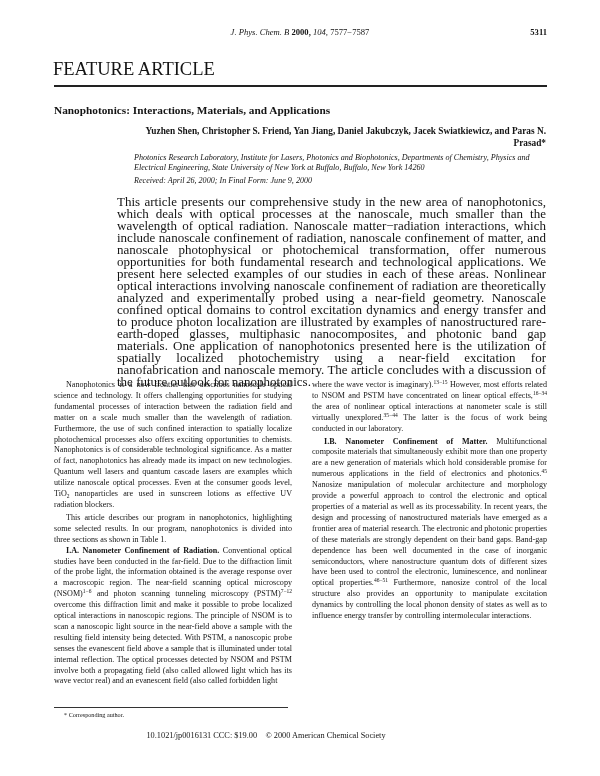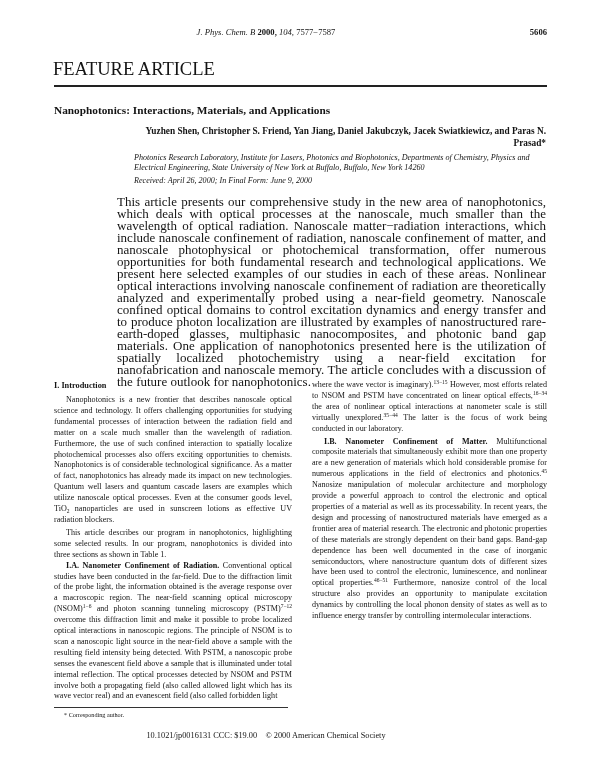--- a/index.html
+++ b/index.html
@@ -2,21 +2,21 @@
 <html><head>
   <meta charset="utf-8">
   <style>
     html, body { margin: 0; padding: 0; background: #ffffff; }
     body {
       width: 600px; height: 776px; position: relative; overflow: hidden;
       font-family: "Liberation Serif", "DejaVu Serif", serif; color: #141414;
     }
     .abs { position: absolute; }
     #running-head {
-      top: 27px; left: 0; width: 532px; text-align: center;
+      top: 27px; left: 0; width: 600px; text-align: center;
       font-size: 8.6px; line-height: 10px;
     }
     #running-head i { font-style: italic; }
     #running-head b { font-weight: bold; }
     #page-number {
       top: 27px; right: 53px; font-size: 8.6px; font-weight: bold; line-height: 10px;
     }
     #feature-label {
       top: 58px; left: 53px; font-size: 18.5px; line-height: 22px; letter-spacing: 0px;
     }
@@ -58,34 +58,33 @@
   </style>
 </head>
 <body>
 
 <div id="running-head" class="abs">
   <i>J. Phys. Chem. B</i>
   <b>2000,</b>
   <i>104,</i>
   <span>7577−7587</span>
 </div>
-<div id="page-number" class="abs">5606</div>
+<div id="page-number" class="abs">5311</div>
 
 <div id="feature-label" class="abs">FEATURE ARTICLE</div>
 <div id="header-rule" class="abs"></div>
 
 <div id="article-title" class="abs">Nanophotonics:  Interactions, Materials, and Applications</div>
 <div id="authors" class="abs">Yuzhen Shen, Christopher S. Friend, Yan Jiang, Daniel Jakubczyk, Jacek Swiatkiewicz, and Paras N. Prasad*</div>
 <div id="affiliation" class="abs">Photonics Research Laboratory, Institute for Lasers, Photonics and Biophotonics, Departments of Chemistry, Physics and Electrical Engineering, State University of New York at Buffalo, Buffalo, New York 14260</div>
 <div id="received" class="abs">Received: April 26, 2000; In Final Form:  June 9, 2000</div>
 
 <div id="abstract" class="abs">This article presents our comprehensive study in the new area of nanophotonics, which deals with optical processes at the nanoscale, much smaller than the wavelength of optical radiation. Nanoscale matter−radiation interactions, which include nanoscale confinement of radiation, nanoscale confinement of matter, and nanoscale photophysical or photochemical transformation, offer numerous opportunities for both fundamental research and technological applications. We present here selected examples of our studies in each of these areas. Nonlinear optical interactions involving nanoscale confinement of radiation are theoretically analyzed and experimentally probed using a near-field geometry. Nanoscale confined optical domains to control excitation dynamics and energy transfer and to produce photon localization are illustrated by examples of nanostructured rare-earth-doped glasses, multiphasic nanocomposites, and photonic band gap materials. One application of nanophotonics presented here is the utilization of spatially localized photochemistry using a near-field excitation for nanofabrication and nanoscale memory. The article concludes with a discussion of the future outlook for nanophotonics.</div>
 
 <div id="col-left" class="col" style="height: auto;">
-  <h2>I. Introduction</h2>
   <p><span>Nanophotonics is a new frontier that describes nanoscale optical science and technology. It offers challenging opportunities for studying fundamental processes of interaction between the radiation field and matter on a scale much smaller than the wavelength of radiation. Furthermore, the use of such confined interaction to spatially localize photochemical processes also offers exciting opportunities to chemists. Nanophotonics is of considerable technological significance. As a matter of fact, nanophotonics has already made its impact on new technologies. Quantum well lasers and quantum cascade lasers are examples which utilize nanoscale optical processes. Even at the consumer goods level, </span><span>TiO</span><sub>2</sub><span> nanoparticles are used in sunscreen lotions as effective UV radiation blockers.</span></p>
   <p class="gap">This article describes our program in nanophotonics, highlighting some selected results. In our program, nanophotonics is divided into three sections as shown in Table 1.</p>
   <p><span class="runin">I.A. Nanometer Confinement of Radiation.</span><span> Conventional optical studies have been conducted in the far-field. Due to the diffraction limit of the probe light, the information obtained is the average response over a macroscopic region. The near-field scanning optical microscopy (NSOM)</span><sup>1−6</sup><span> and photon scanning tunneling microscopy (PSTM)</span><sup>7−12</sup><span> overcome this diffraction limit and make it possible to probe localized optical interactions in nanoscopic regions. The principle of NSOM is to scan a nanoscopic light source in the near-field above a sample with the resulting field intensity being detected. With PSTM, a nanoscopic probe senses the evanescent field above a sample that is illuminated under total internal reflection. The optical processes detected by NSOM and PSTM involve both a propagating field (also called allowed light which has its wave vector real) and an evanescent field (also called forbidden light</span></p>
 </div>
 
 <div id="col-right" class="col" style="max-height: 340px; overflow: hidden;">
     <p style="text-indent: 0px;"><span>where the wave vector is imaginary).</span><sup>13−15</sup><span> However,</span><span> most efforts related to NSOM and PSTM have concentrated on linear optical effects,</span><sup>16−34</sup><span> the</span><span> area of nonlinear optical interactions at nanometer scale is still virtually unexplored.</span><sup>35−44</sup><span> The</span><span> latter is the focus of work being conducted in our laboratory.</span></p>
     <p class="gap"><span class="runin">I.B. Nanometer Confinement of Matter.</span><span> Multifunctional composite materials that simultaneously exhibit more than one property are a new generation of materials which hold considerable promise for numerous applications in the field of electronics and photonics.</span><sup>45</sup><span> Nanosize manipulation of molecular architecture and morphology provide a powerful approach to control the electronic and optical properties of a material as well as its processability. In recent years, the design and processing of nanostructured materials have emerged as a frontier area of material research. The electronic and photonic properties of these materials are strongly dependent on their band gaps. Band-gap dependence has been well documented in the case of inorganic semiconductors, where nanostructure quantum dots of different sizes have been used to control the electronic, luminescence, and nonlinear optical properties.</span><sup>46−51</sup><span> Furthermore, nanosize control of the local structure also provides an opportunity to manipulate excitation dynamics by controlling the local phonon density of states as well as to influence energy transfer by controlling intermolecular interactions.</span></p>
   </div>
 

